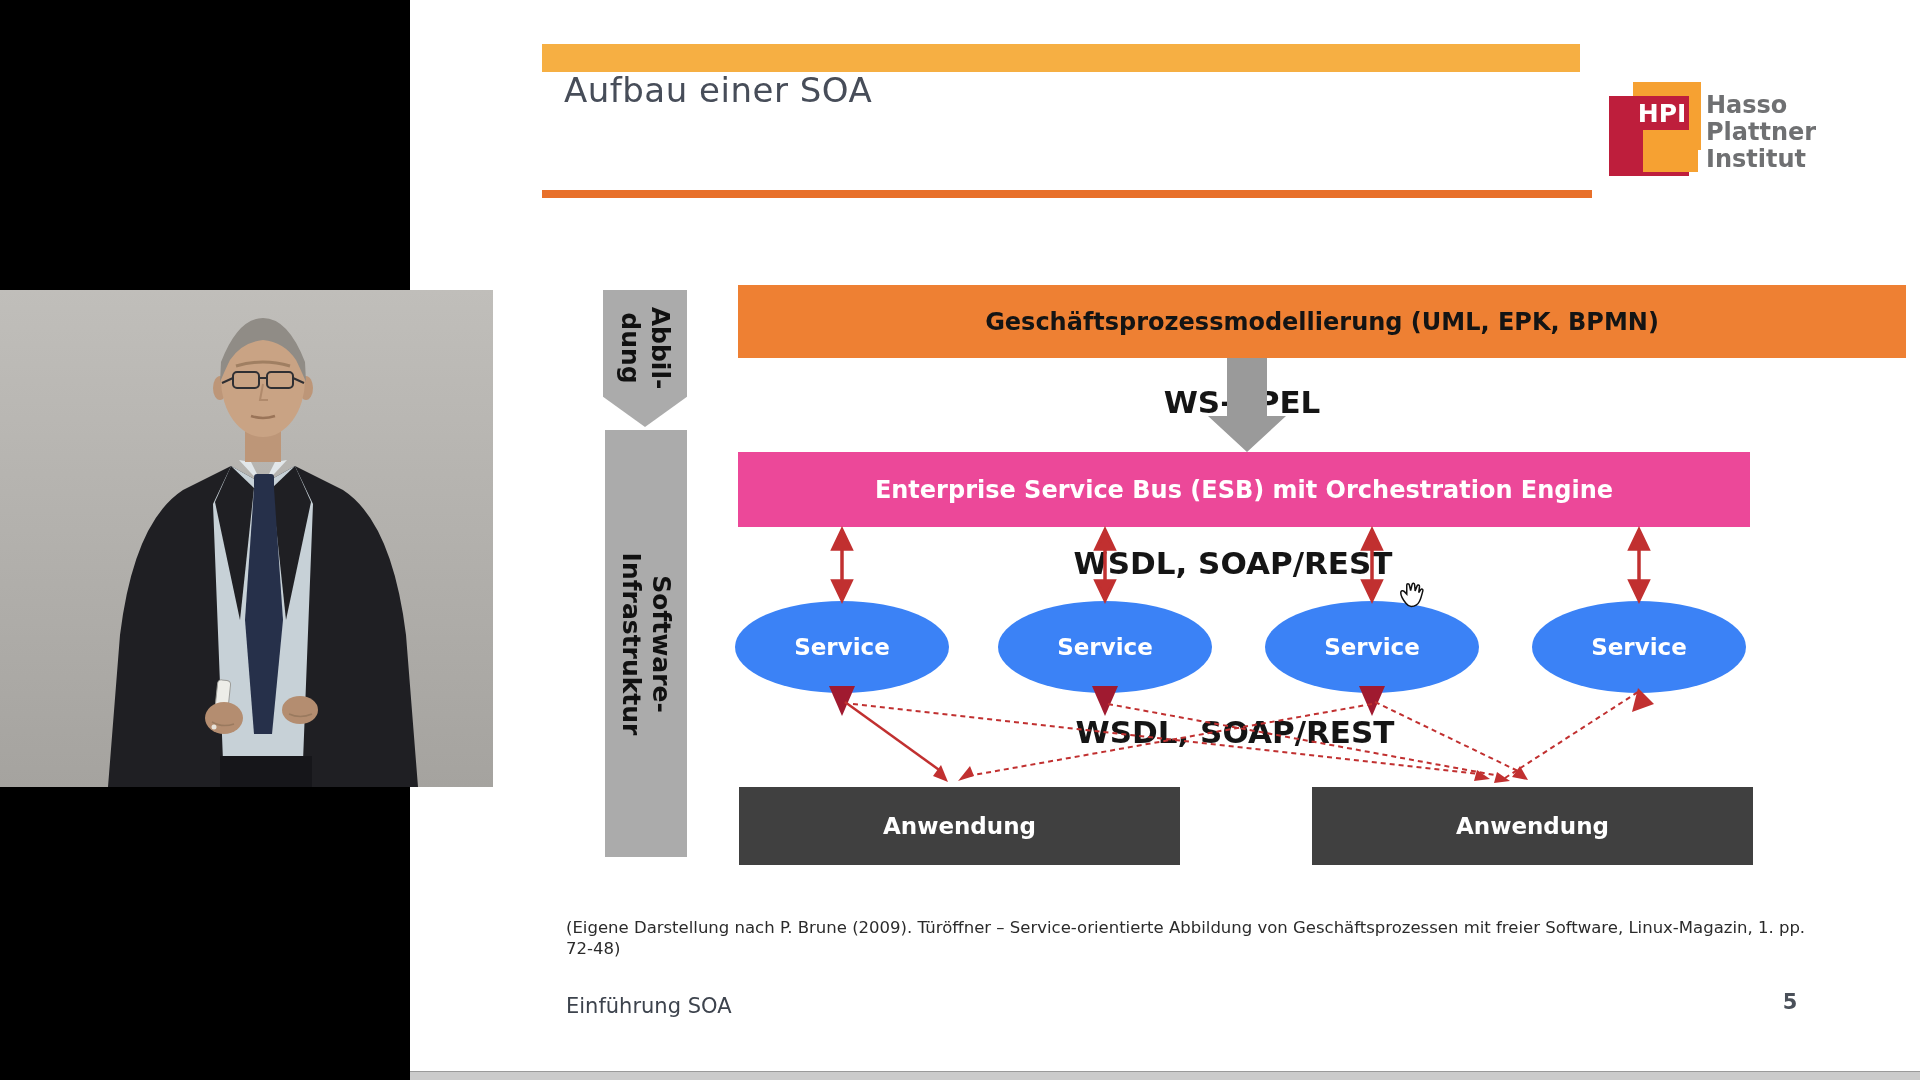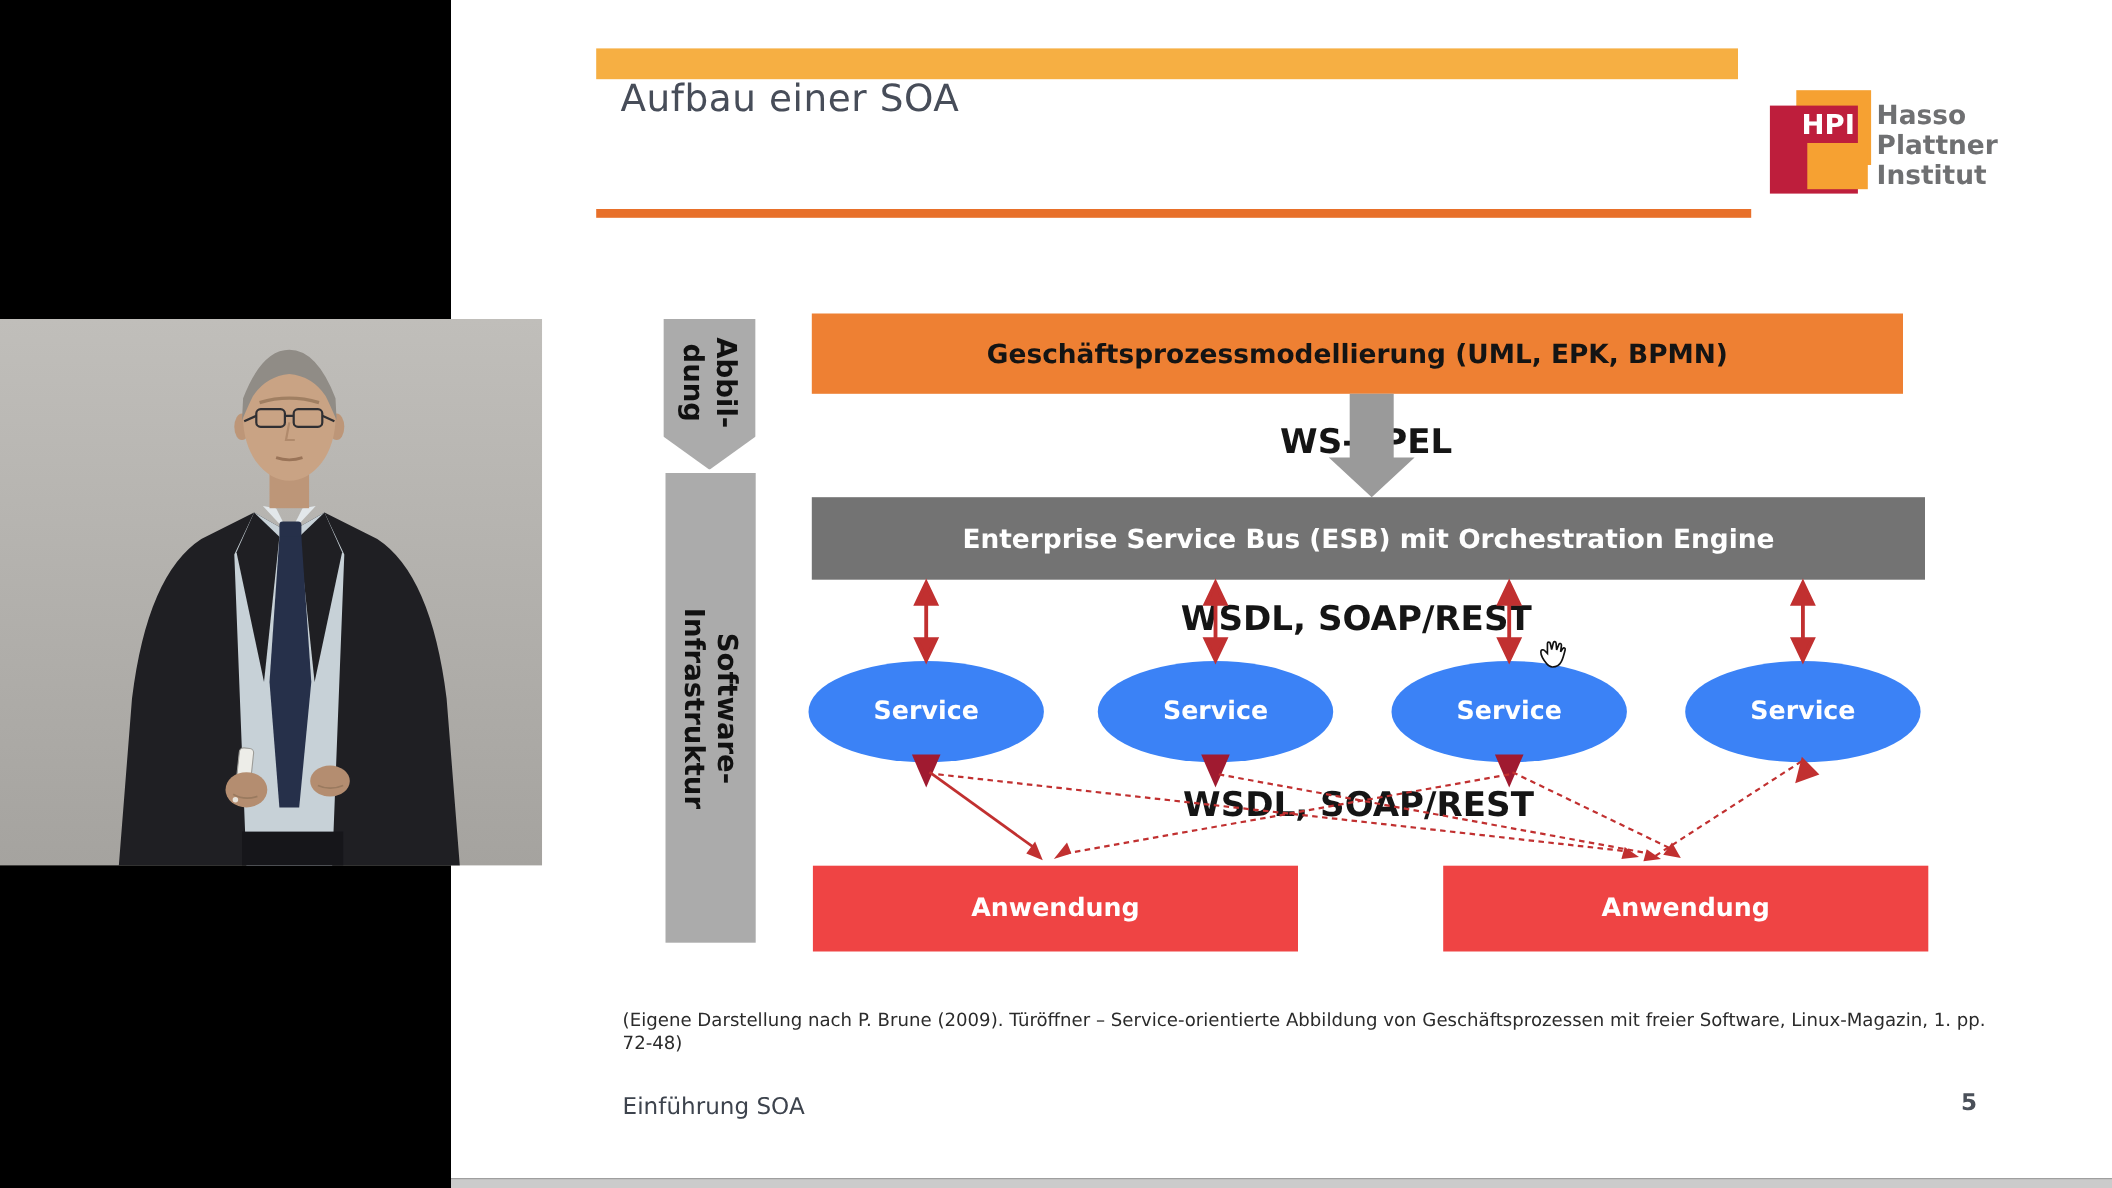--- a/index.html
+++ b/index.html
@@ -19,29 +19,29 @@
 
   
   .logo-sq1{left:1633px;top:82px;width:68px;height:68px;background:#F6A132;}
   .logo-sq2{left:1609px;top:96px;width:80px;height:80px;background:#BE1E3C;}
   .logo-sq3{left:1643px;top:130px;width:55px;height:42px;background:#F6A132;}
   .hpi-abbr{left:1634px;top:99px;width:56px;text-align:center;color:#fff;font-weight:bold;font-size:25px;}
   .hpi-name{left:1706px;top:92px;font-size:24px;font-weight:bold;color:#6F7072;line-height:27px;}
 
   
   .dbox{display:flex;align-items:center;justify-content:center;text-align:center;font-weight:bold;}
-  .box-process{left:738px;top:285px;width:992px;height:73px;background:#EE8033;color:#141414;font-size:24px;}
-  .box-esb{left:738px;top:452px;width:1012px;height:75px;background:#737373;color:#fff;font-size:24px;}
+  .box-process{left:738px;top:285px;width:1168px;height:73px;background:#EE8033;color:#141414;font-size:24px;}
+  .box-esb{left:738px;top:452px;width:1012px;height:75px;background:#ec4899;color:#fff;font-size:24px;}
   .wsbpel{left:1092px;top:384px;width:300px;text-align:center;font-size:31px;font-weight:bold;color:#151515;}
   .proto{width:360px;text-align:center;font-size:31px;font-weight:bold;color:#151515;}
   .proto-upper{left:1053px;top:545px;}
   .proto-lower{left:1055px;top:714px;}
   .service{top:601px;width:214px;height:92px;border-radius:50%;background:#3b82f6;color:#fff;font-size:23px;}
   .s1{left:735px;} .s2{left:998px;} .s3{left:1265px;} .s4{left:1532px;}
-  .app{top:787px;width:441px;height:78px;background:#ef4444;color:#fff;font-size:23px;}
+  .app{top:787px;width:441px;height:78px;background:#404040;color:#fff;font-size:23px;}
   .a1{left:739px;} .a2{left:1312px;}
 
   
   .side-top{left:603px;top:290px;width:84px;height:137px;background:#ABABAB;
             clip-path:polygon(0 0,100% 0,100% 78%,50% 100%,0 78%);}
   .side-bottom{left:605px;top:430px;width:82px;height:427px;background:#ABABAB;}
   .rot{position:absolute;left:50%;top:50%;transform:translate(-50%,-50%) rotate(90deg);
        font-weight:bold;color:#111;font-size:25px;line-height:30px;text-align:center;white-space:nowrap;}
   .side-top .rot{top:42%;}
 

